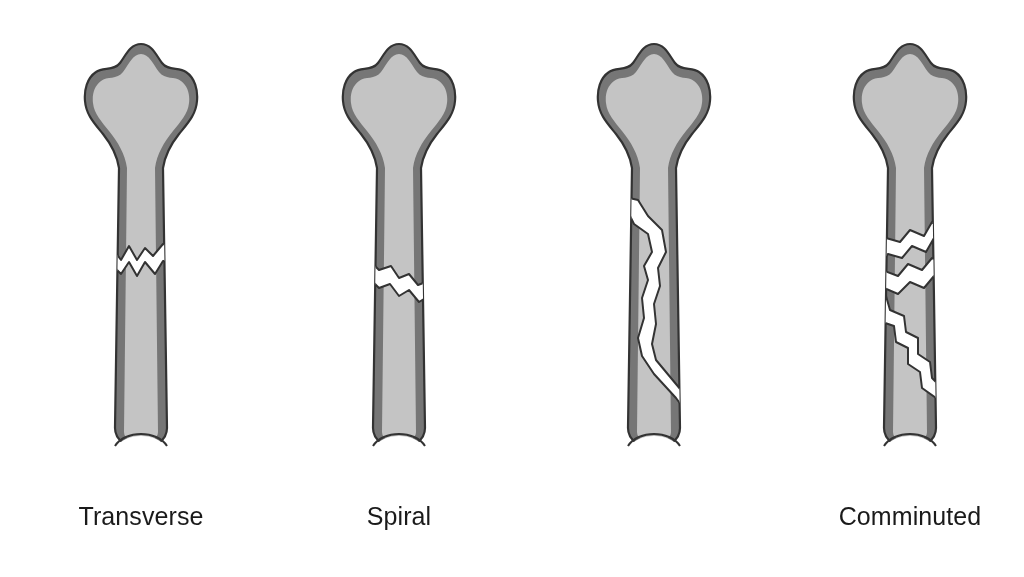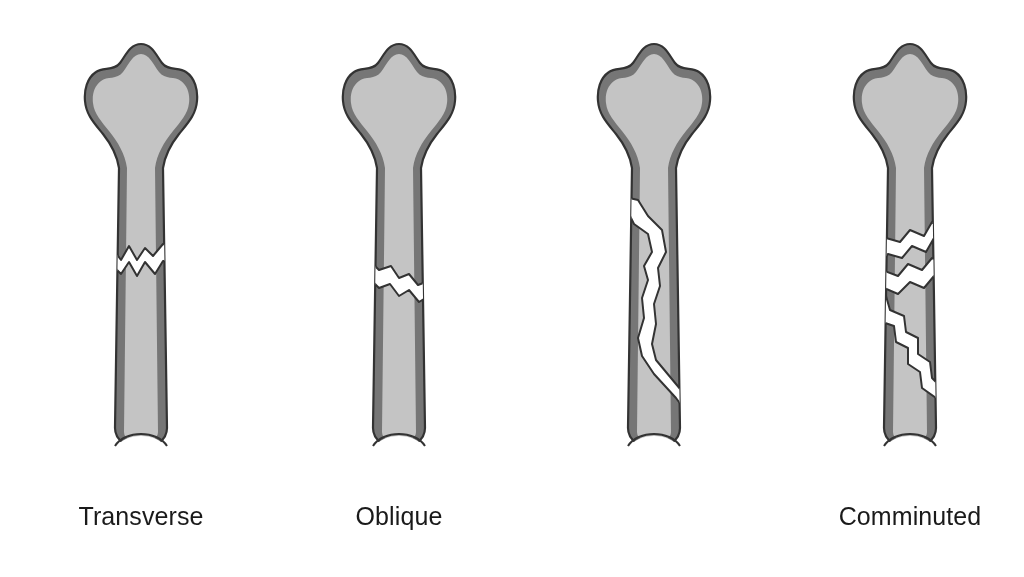--- a/index.html
+++ b/index.html
@@ -179,21 +179,21 @@
         <path d="M102 438 C 112 422 144 422 154 438" fill="none" stroke="#333333" stroke-width="2"></path>
       </g>
 
       <g clip-path="url(#clipO)">
         <path d="M86 256 L 98 252 L 108 262 L 120 258 L 128 270 L 138 266
                  L 147 277 L 160 272 L 176 290
                  L 176 305 L 158 288 L 148 294 L 138 282
                  L 128 288 L 119 276 L 108 280 L 98 270 L 86 274 Z" fill="#ffffff" stroke="#333333" stroke-width="2" stroke-linejoin="round"></path>
       </g>
     </svg>
-    <div class="panel-label">Oblique</div>
+    <div class="panel-label">Spiral</div>
   </div>
 
   <div class="panel" style="left:526px;">
     <svg class="panel-svg" viewBox="0 0 256 470">
       <defs>
         <clipPath id="clipS">
           <path d="M128 36
                    C 139 36 143 47 149 55
                    C 155 63 166 59 173 64
                    C 182 70 185 82 184 93

